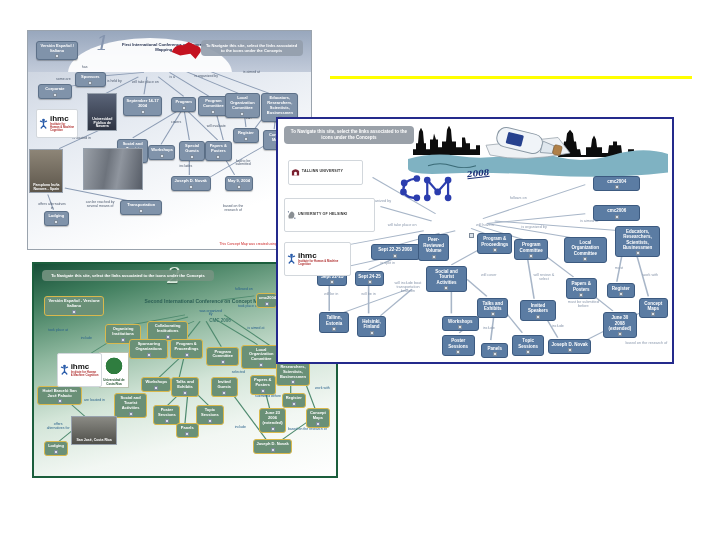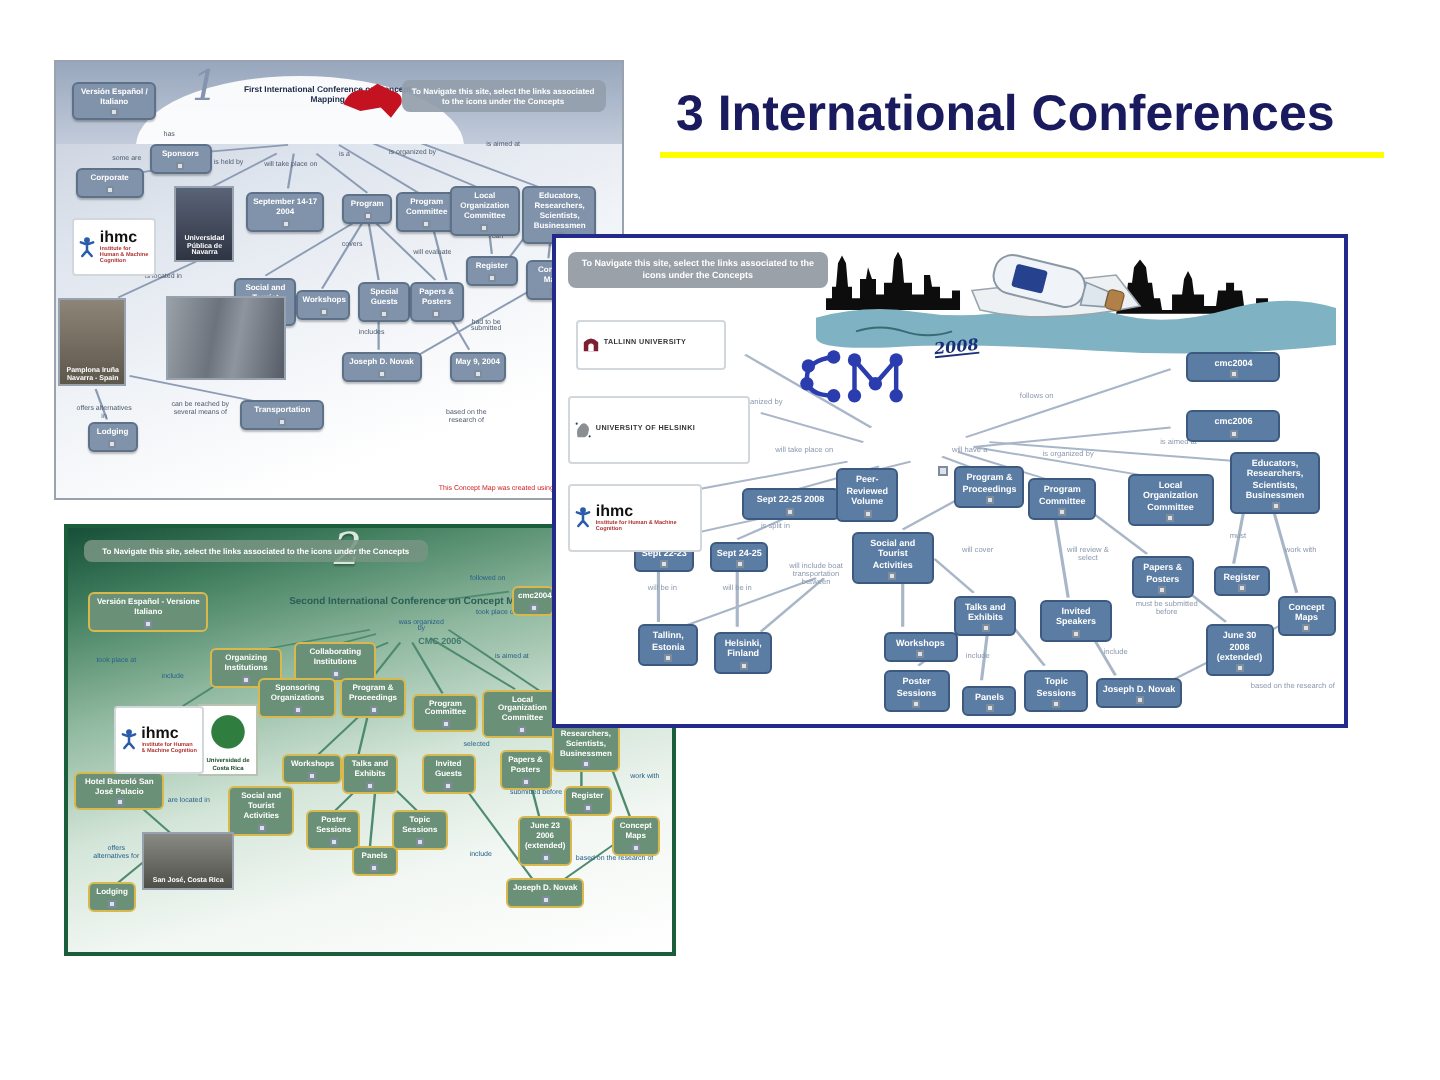--- a/index.html
+++ b/index.html
@@ -91,21 +91,20 @@
   .m3-title{position:absolute;left:25%;top:35.5%;width:48%;z-index:3;text-align:center;
             font-size:7.5px;font-weight:bold;color:#3c5fa0;line-height:1.25;}
   .m3-title-ic{position:absolute;left:48.5%;top:47%;width:5px;height:5px;z-index:3;
             background:#dbe2ea;border:1px solid #7e8b9a;box-sizing:border-box;}
 </style>
 </head>
 <body>
 
 <div class="slide">
 
-  <h1 class="title">3 International Conferences</h1>
   <div class="title-underline"></div>
 
   <div class="map map1">
     <svg class="links" viewBox="0 0 100 100" preserveAspectRatio="none">
       <line x1="41" y1="19" x2="23" y2="21"></line>
         <line x1="21" y1="24" x2="12" y2="26"></line>
       <line x1="42" y1="21" x2="41" y2="29"></line>
         <line x1="46" y1="21" x2="55" y2="30"></line>
       <line x1="50" y1="19" x2="64" y2="30"></line>
         <line x1="53" y1="17" x2="75" y2="29"></line>

